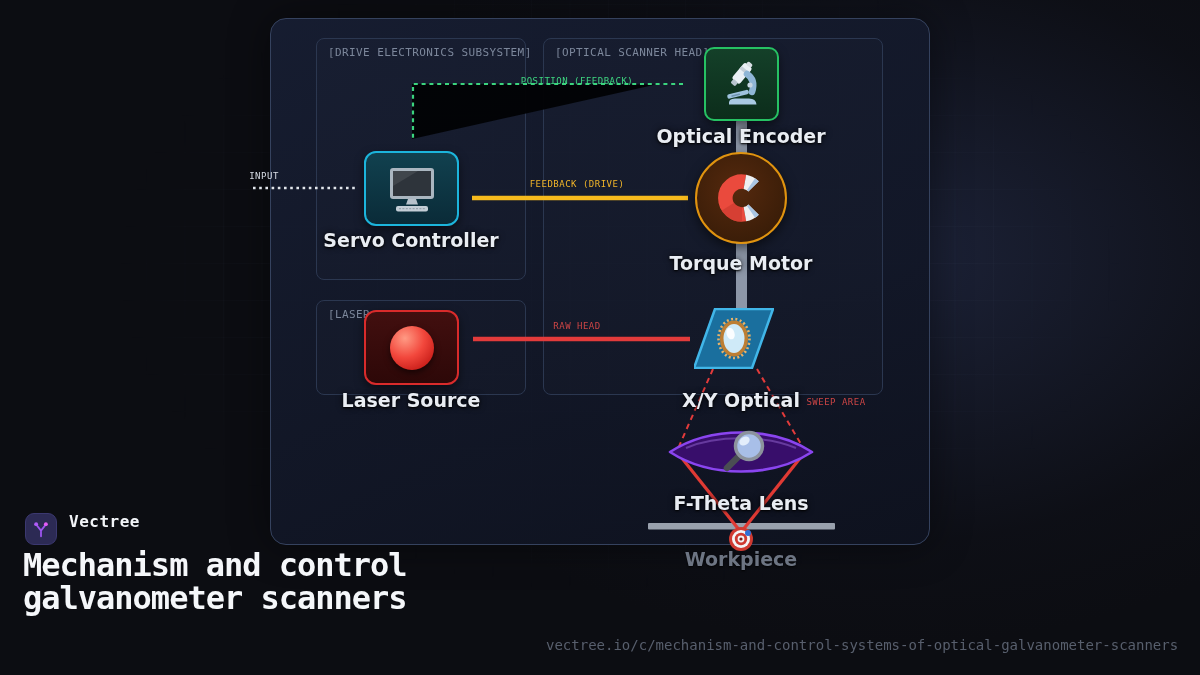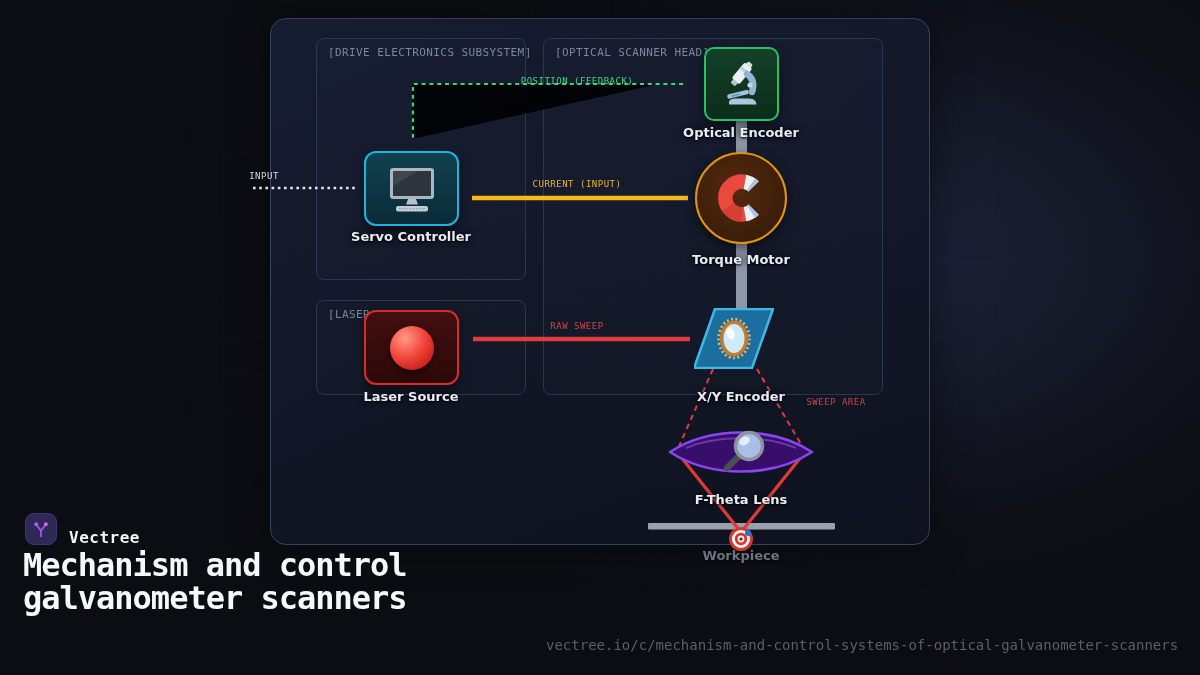--- a/index.html
+++ b/index.html
@@ -65,35 +65,35 @@
   #node-motor { position:absolute; left:695px; top:152px; width:92px; height:92px; border-radius:50%;
     border:2.5px solid #e0930f; background: radial-gradient(circle at 45% 40%, #55290e, #3a1d08 75%);
     display:flex; align-items:center; justify-content:center; box-shadow:0 4px 12px rgba(0,0,0,.55); }
   #node-mirrors { position:absolute; left:694px; top:308px; }
   #node-lens    { position:absolute; left:666px; top:431px; }
   #node-magnifier { position:absolute; left:722px; top:423px; }
   #node-target  { position:absolute; left:727px; top:524px; }
 
   
   .nlabel { position:absolute; transform:translateX(-50%); white-space:nowrap;
-    font-size:13px; font-weight:bold; color:#e9edf3;
+    font-size:19px; font-weight:bold; color:#e9edf3;
     text-shadow:0 1px 2px rgba(0,0,0,.95), 0 0 6px rgba(0,0,0,.8); }
   #nl-servo    { left:411px; top:229px; }
   #nl-encoder  { left:741px; top:125px; }
   #nl-motor    { left:741px; top:252px; }
   #nl-mirrors  { left:741px; top:389px; }
   #nl-laser    { left:411px; top:389px; }
   #nl-lens     { left:741px; top:492px; }
   #nl-workpiece{ left:741px; top:548px; color:#6d7583; text-shadow:0 1px 2px rgba(0,0,0,.9); }
 
   
   .logo-box { position:absolute; left:25px; top:513px; width:32px; height:32px;
     border-radius:9px; background:#2c2a54; border:1px solid #3b3870;
     display:flex; align-items:center; justify-content:center; }
-  .brand-name { position:absolute; left:69px; top:528px;
+  .brand-name { position:absolute; left:69px; top:512px;
     font-family:"DejaVu Sans Mono", monospace; font-weight:bold; font-size:16px;
     color:#f2f4f8; letter-spacing:.5px; }
   .big-title { position:absolute; left:23px; top:549px; width:520px;
     font-family:"DejaVu Sans Mono", monospace; font-weight:bold; font-size:32px;
     line-height:33px; letter-spacing:-1px; color:#f5f7fa; }
   .footer-url { position:absolute; left:546px; top:625px;
     font-family:"DejaVu Sans Mono", monospace; font-size:14px; color:#585f6d;margin-top:12px; }
 </style>
 </head>
 <body>
@@ -132,22 +132,22 @@
     <path d="M757,369 L805,451" stroke="#e23b3b" stroke-width="2" stroke-dasharray="5.5 4.5" fill="none"></path>
 
     <rect x="648" y="523" width="187" height="6.5" rx="1" fill="#99a1ad"></rect>
 
     <path d="M677,452 L740,531" stroke="#e03a34" stroke-width="3.2"></path>
     <path d="M805,452 L742,531" stroke="#e03a34" stroke-width="3.2"></path>
   </svg>
 
   <div id="lbl-input" class="wlabel">INPUT</div>
   <div id="lbl-feedback" class="wlabel">POSITION (FEEDBACK)</div>
-  <div id="lbl-current" class="wlabel">CURRENT (INPUT)</div>
-  <div id="lbl-rawbeam" class="wlabel">RAW SWEEP</div>
+  <div id="lbl-current" class="wlabel">FEEDBACK (DRIVE)</div>
+  <div id="lbl-rawbeam" class="wlabel">RAW HEAD</div>
   <div id="lbl-sweep" class="wlabel">SWEEP AREA</div>
 
   <div id="tile-servo" class="tile">
     <svg width="52" height="46" viewBox="0 0 52 46">
       <rect x="4" y="2" width="44" height="31" rx="3" fill="#aab6c0"></rect>
       <rect x="7" y="5" width="38" height="25" fill="#2e343b"></rect>
       <polygon points="7,5 32,5 7,20" fill="rgba(255,255,255,.09)"></polygon>
       <polygon points="22,33 30,33 32,38.5 20,38.5" fill="#b6c1cb"></polygon>
       <rect x="10" y="40" width="32" height="5.5" rx="2" fill="#c3cdd6"></rect>
       <line x1="13" y1="42.7" x2="39" y2="42.7" stroke="#8d98a3" stroke-width="1" stroke-dasharray="2 1.4"></line>
@@ -188,21 +188,21 @@
 
   <div id="node-mirrors">
     <svg width="80" height="61" viewBox="0 0 80 61">
       <polygon points="21,1 79,1 58,60 0,60" fill="#1a6f9e" stroke="#41b6e8" stroke-width="2.5" stroke-linejoin="round"></polygon>
       <ellipse cx="40" cy="30.5" rx="15.5" ry="19.5" fill="none" stroke="#e7b269" stroke-width="2.6" stroke-dasharray="2 2.4"></ellipse>
       <ellipse cx="40" cy="30.5" rx="14" ry="18" fill="#bd7e33"></ellipse>
       <ellipse cx="40" cy="30.5" rx="10.5" ry="14.5" fill="#cfeaf8"></ellipse>
       <ellipse cx="36.5" cy="25.5" rx="4" ry="6" fill="rgba(255,255,255,.9)" transform="rotate(-18 36.5 25.5)"></ellipse>
     </svg>
   </div>
-  <div id="nl-mirrors" class="nlabel">X/Y Encoder</div>
+  <div id="nl-mirrors" class="nlabel">X/Y Optical</div>
 
   <div id="tile-laser" class="tile">
     <div class="laser-ball"></div>
   </div>
   <div id="nl-laser" class="nlabel">Laser Source</div>
 
   <div id="node-lens">
     <svg width="150" height="42" viewBox="0 0 150 42">
       <path d="M4,21 C 44,-5 106,-5 146,21 C 106,47 44,47 4,21 Z" fill="#380e6b" stroke="#8a45ef" stroke-width="2.6" stroke-linejoin="round"></path>
       <path d="M20,17 C 50,4 100,4 130,17" fill="none" stroke="rgba(190,140,255,.35)" stroke-width="2"></path>

